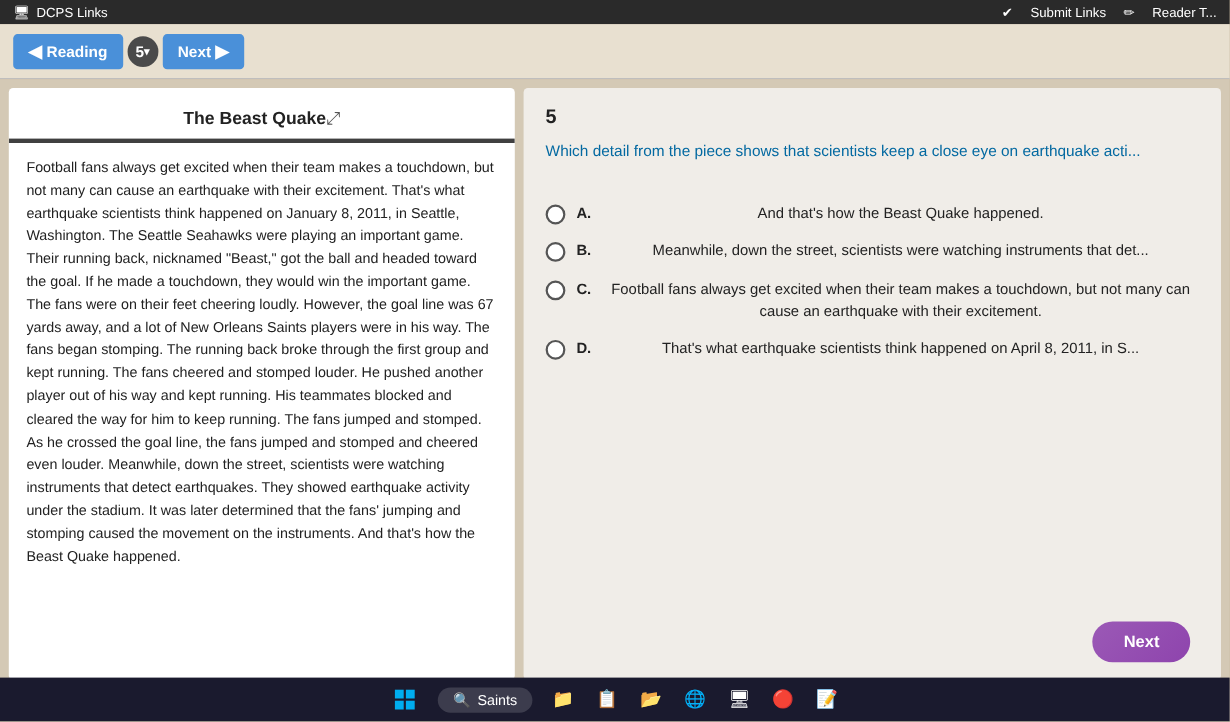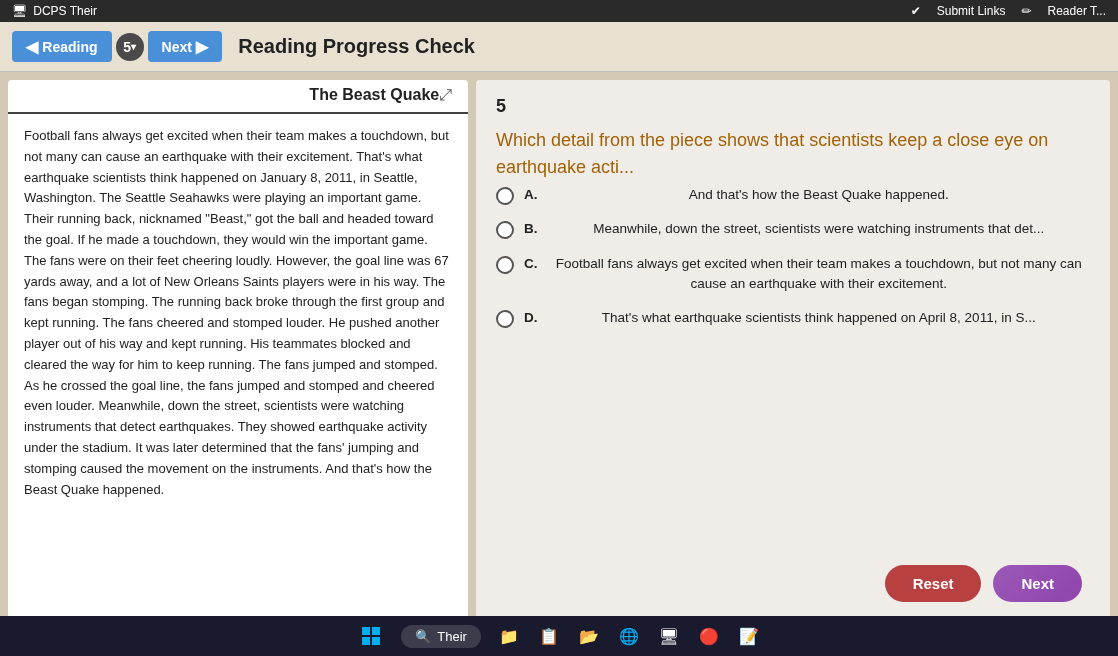--- a/index.html
+++ b/index.html
@@ -77,24 +77,24 @@
     .passage-panel {
       background: #fff;
       flex: 0 0 460px;
       border-radius: 4px;
       overflow: hidden;
       display: flex;
       flex-direction: column;
     }
     .passage-header {
       display: flex;
-      justify-content: flex-end;
-      align-items: center;
-      padding: 6px 16px 8px;
-      border-bottom: 2px solid #404040;
+      justify-content: center;
+      align-items: center;
+      padding: 19px 16px 8px;
+      border-bottom: 4px solid #404040;
     }
     .passage-title {
       font-size: 16px;
       font-weight: bold;
       color: #222;
     }
     .expand-icon {
       font-size: 16px;
       color: #555;
       cursor: pointer;
@@ -118,23 +118,23 @@
       flex-direction: column;
       overflow: hidden;
     }
     .question-number-badge {
       font-size: 18px;
       font-weight: bold;
       color: #222;
       margin-bottom: 10px;
     }
     .question-text {
-      font-size: 18px;
-      color: #a16207;
-      margin-bottom: 4px;
+      font-size: 14px;
+      color: #0369a1;
+      margin-bottom: 36px;
       line-height: 1.5;
     }
     .options-list {
       display: flex;
       flex-direction: column;
       gap: 14px;
       flex: 1;
     }
     .option-item {
       display: flex;
@@ -241,21 +241,21 @@
       align-items: center;
       justify-content: center;
     }
   </style>
 </head>
 <body>
 
 <div class="top-bar">
   <div class="top-bar-left">
     <span>🖥</span>
-    <span>DCPS Their</span>
+    <span>DCPS Links</span>
   </div>
   <div class="top-bar-right">
     <span>✔</span>
     <span style="cursor:pointer;">Submit Links</span>
     <span>✏</span>
     <span style="cursor:pointer;">Reader T...</span>
   </div>
 </div>
 
 <div class="nav-bar">
@@ -264,21 +264,20 @@
     <span>Reading</span>
   </button>
   <div class="question-num">
     <span>5</span>
     <span class="chevron-down">▾</span>
   </div>
   <button class="nav-btn">
     <span>Next</span>
     <span class="arrow">▶</span>
   </button>
-  <span class="nav-title">Reading Progress Check</span>
 </div>
 
 <div class="main-content">
 
   <div class="passage-panel">
     <div class="passage-header">
       <span class="passage-title">The Beast Quake</span>
       <span class="expand-icon">⤢</span>
     </div>
     <div class="passage-body">
@@ -311,21 +310,20 @@
       </div>
 
       <div class="option-item">
         <div class="option-radio"></div>
         <span class="option-letter">D.</span>
         <span class="option-text">That's what earthquake scientists think happened on April 8, 2011, in S...</span>
       </div>
     </div>
 
     <div class="action-row">
-      <button class="btn-reset">Reset</button>
       <button class="btn-next">Next</button>
     </div>
   </div>
 
 </div>
 
 <div class="footer">
   <span>© 2024 Edmentum. All rights reserved.</span>
 </div>
 
@@ -333,21 +331,21 @@
   <div class="win-btn">
     <svg width="20" height="20" viewBox="0 0 20 20">
       <rect x="1" y="1" width="8" height="8" fill="#00adef"></rect>
       <rect x="11" y="1" width="8" height="8" fill="#00adef"></rect>
       <rect x="1" y="11" width="8" height="8" fill="#00adef"></rect>
       <rect x="11" y="11" width="8" height="8" fill="#00adef"></rect>
     </svg>
   </div>
   <div class="taskbar-search">
     <span>🔍</span>
-    <span>Their</span>
+    <span>Saints</span>
   </div>
   <div class="taskbar-icon">📁</div>
   <div class="taskbar-icon">📋</div>
   <div class="taskbar-icon">📂</div>
   <div class="taskbar-icon">🌐</div>
   <div class="taskbar-icon">🖥</div>
   <div class="taskbar-icon">🔴</div>
   <div class="taskbar-icon">📝</div>
 </div>
 

